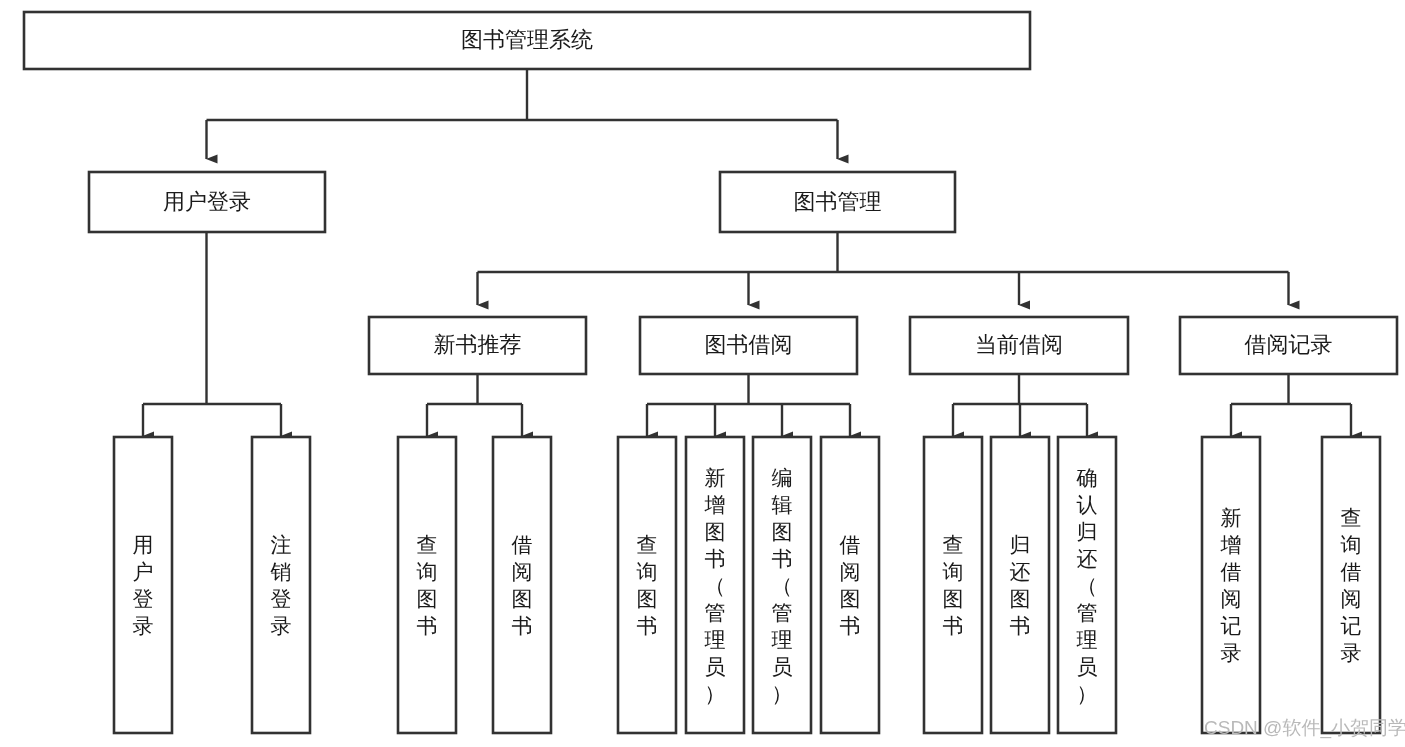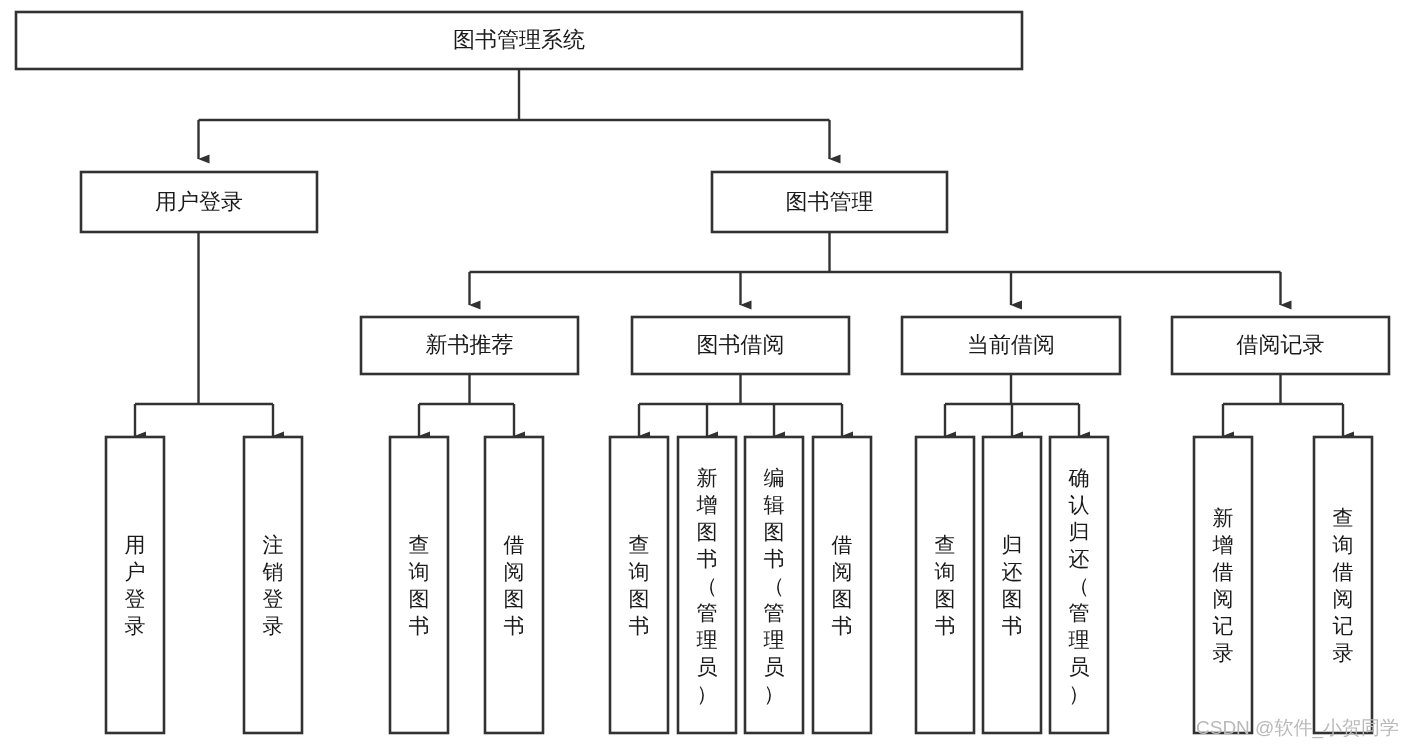--- a/index.html
+++ b/index.html
@@ -9,21 +9,21 @@
   }
   body {
     width: 1405px;
     height: 747px;
     position: relative;
     overflow: hidden;
     font-family: "Liberation Sans", "DejaVu Sans", sans-serif;
   }
   #diagram-root {
     position: absolute;
-    left: 0;
+    left: 8px;
     top: 0;
     width: 1117px;
     height: 747px;
   }
   svg.diagram {
     display: block;
     width: 1405px;
     height: 747px;
   }
   .node-box {

